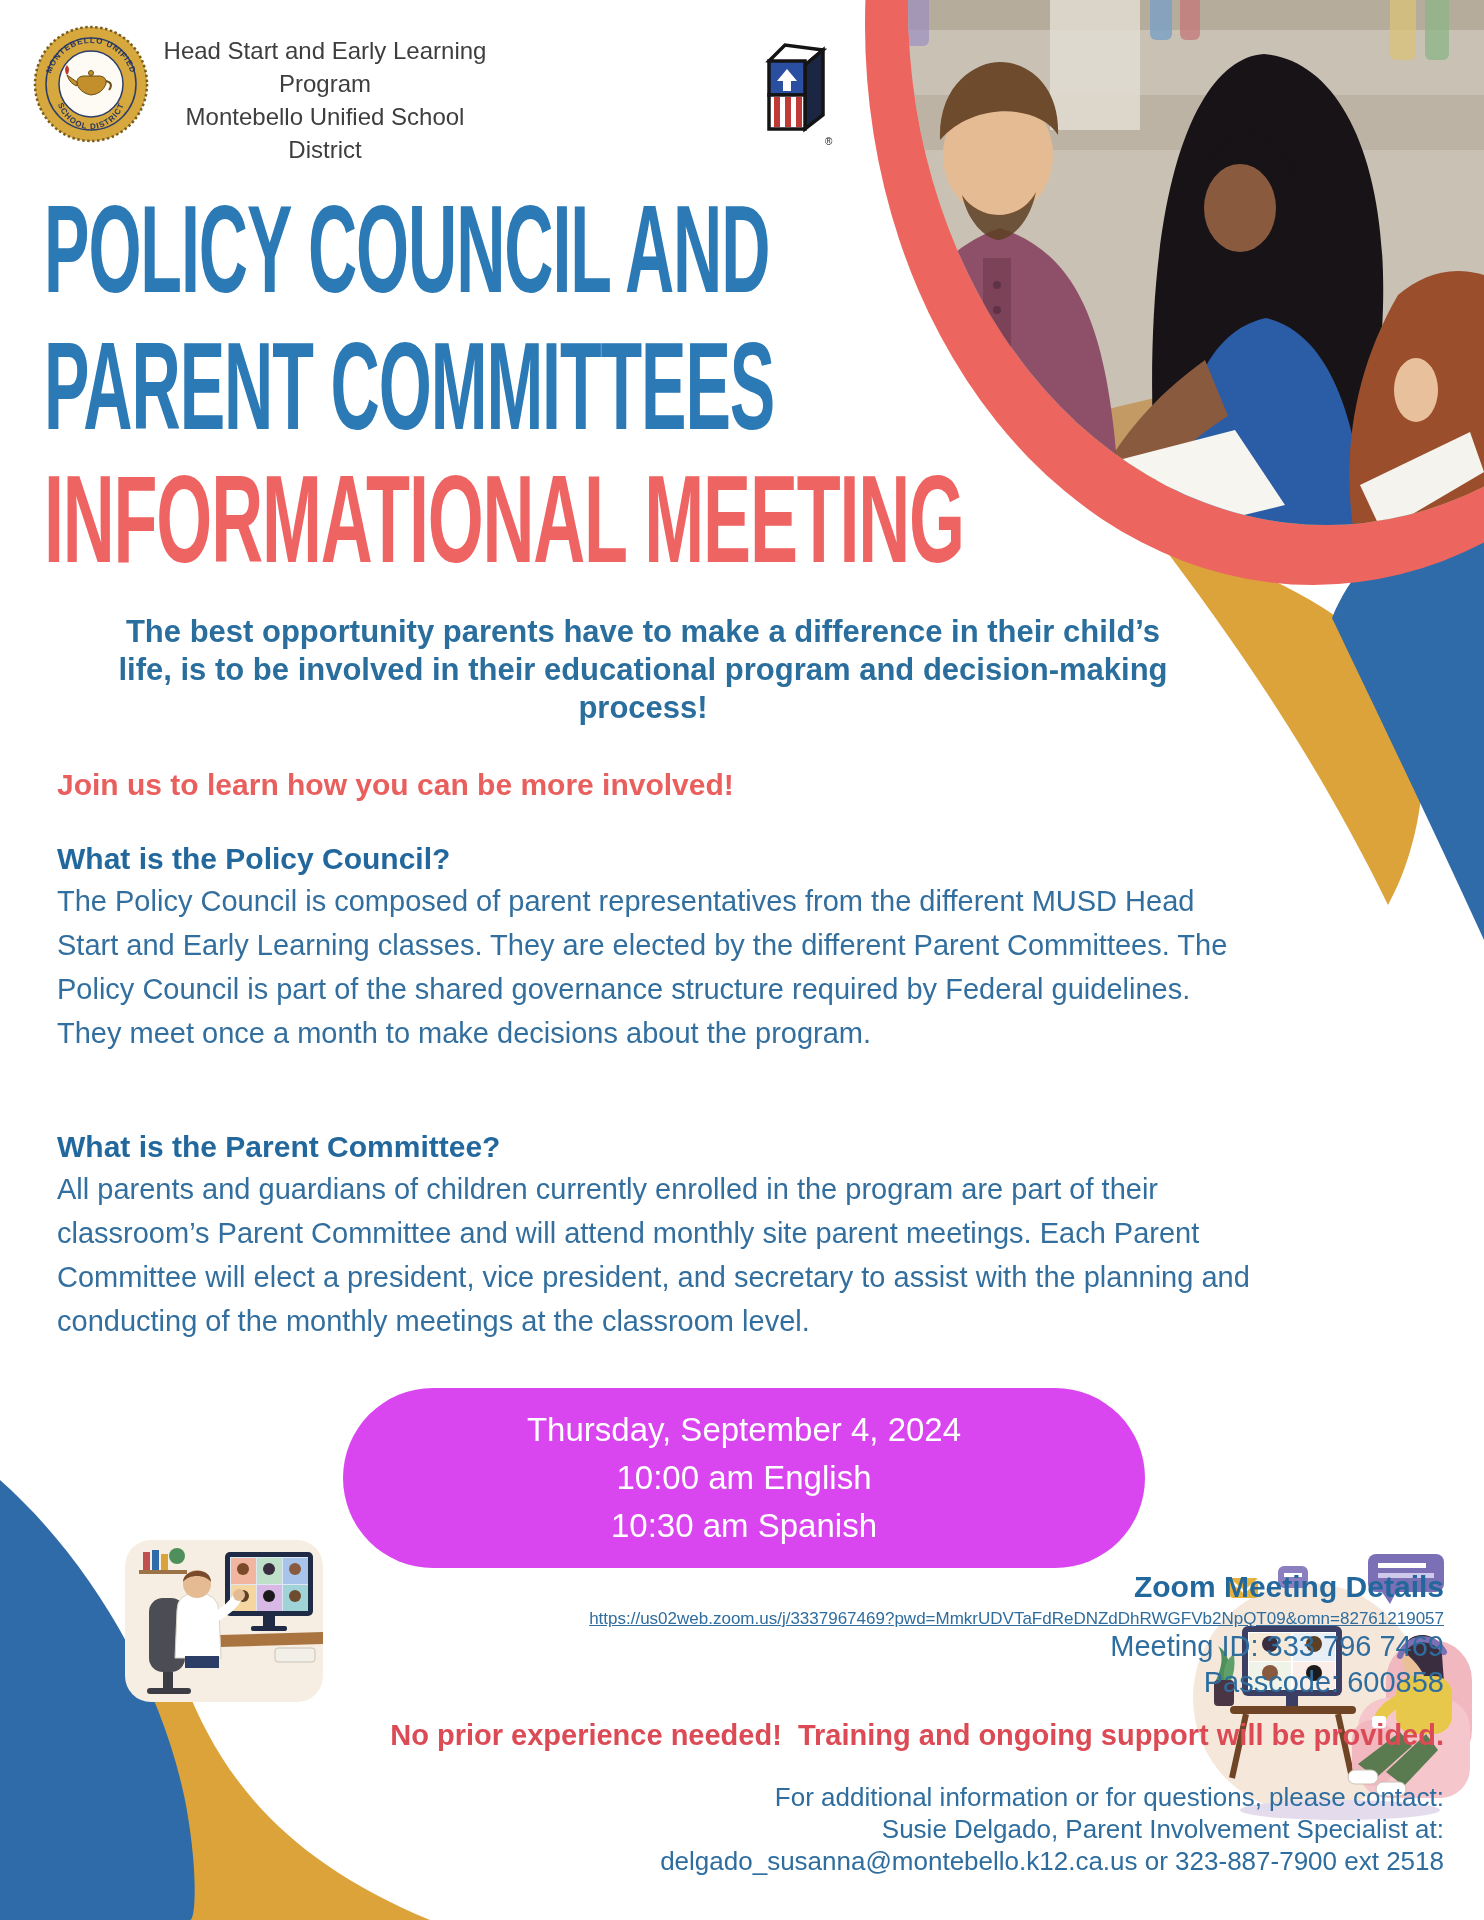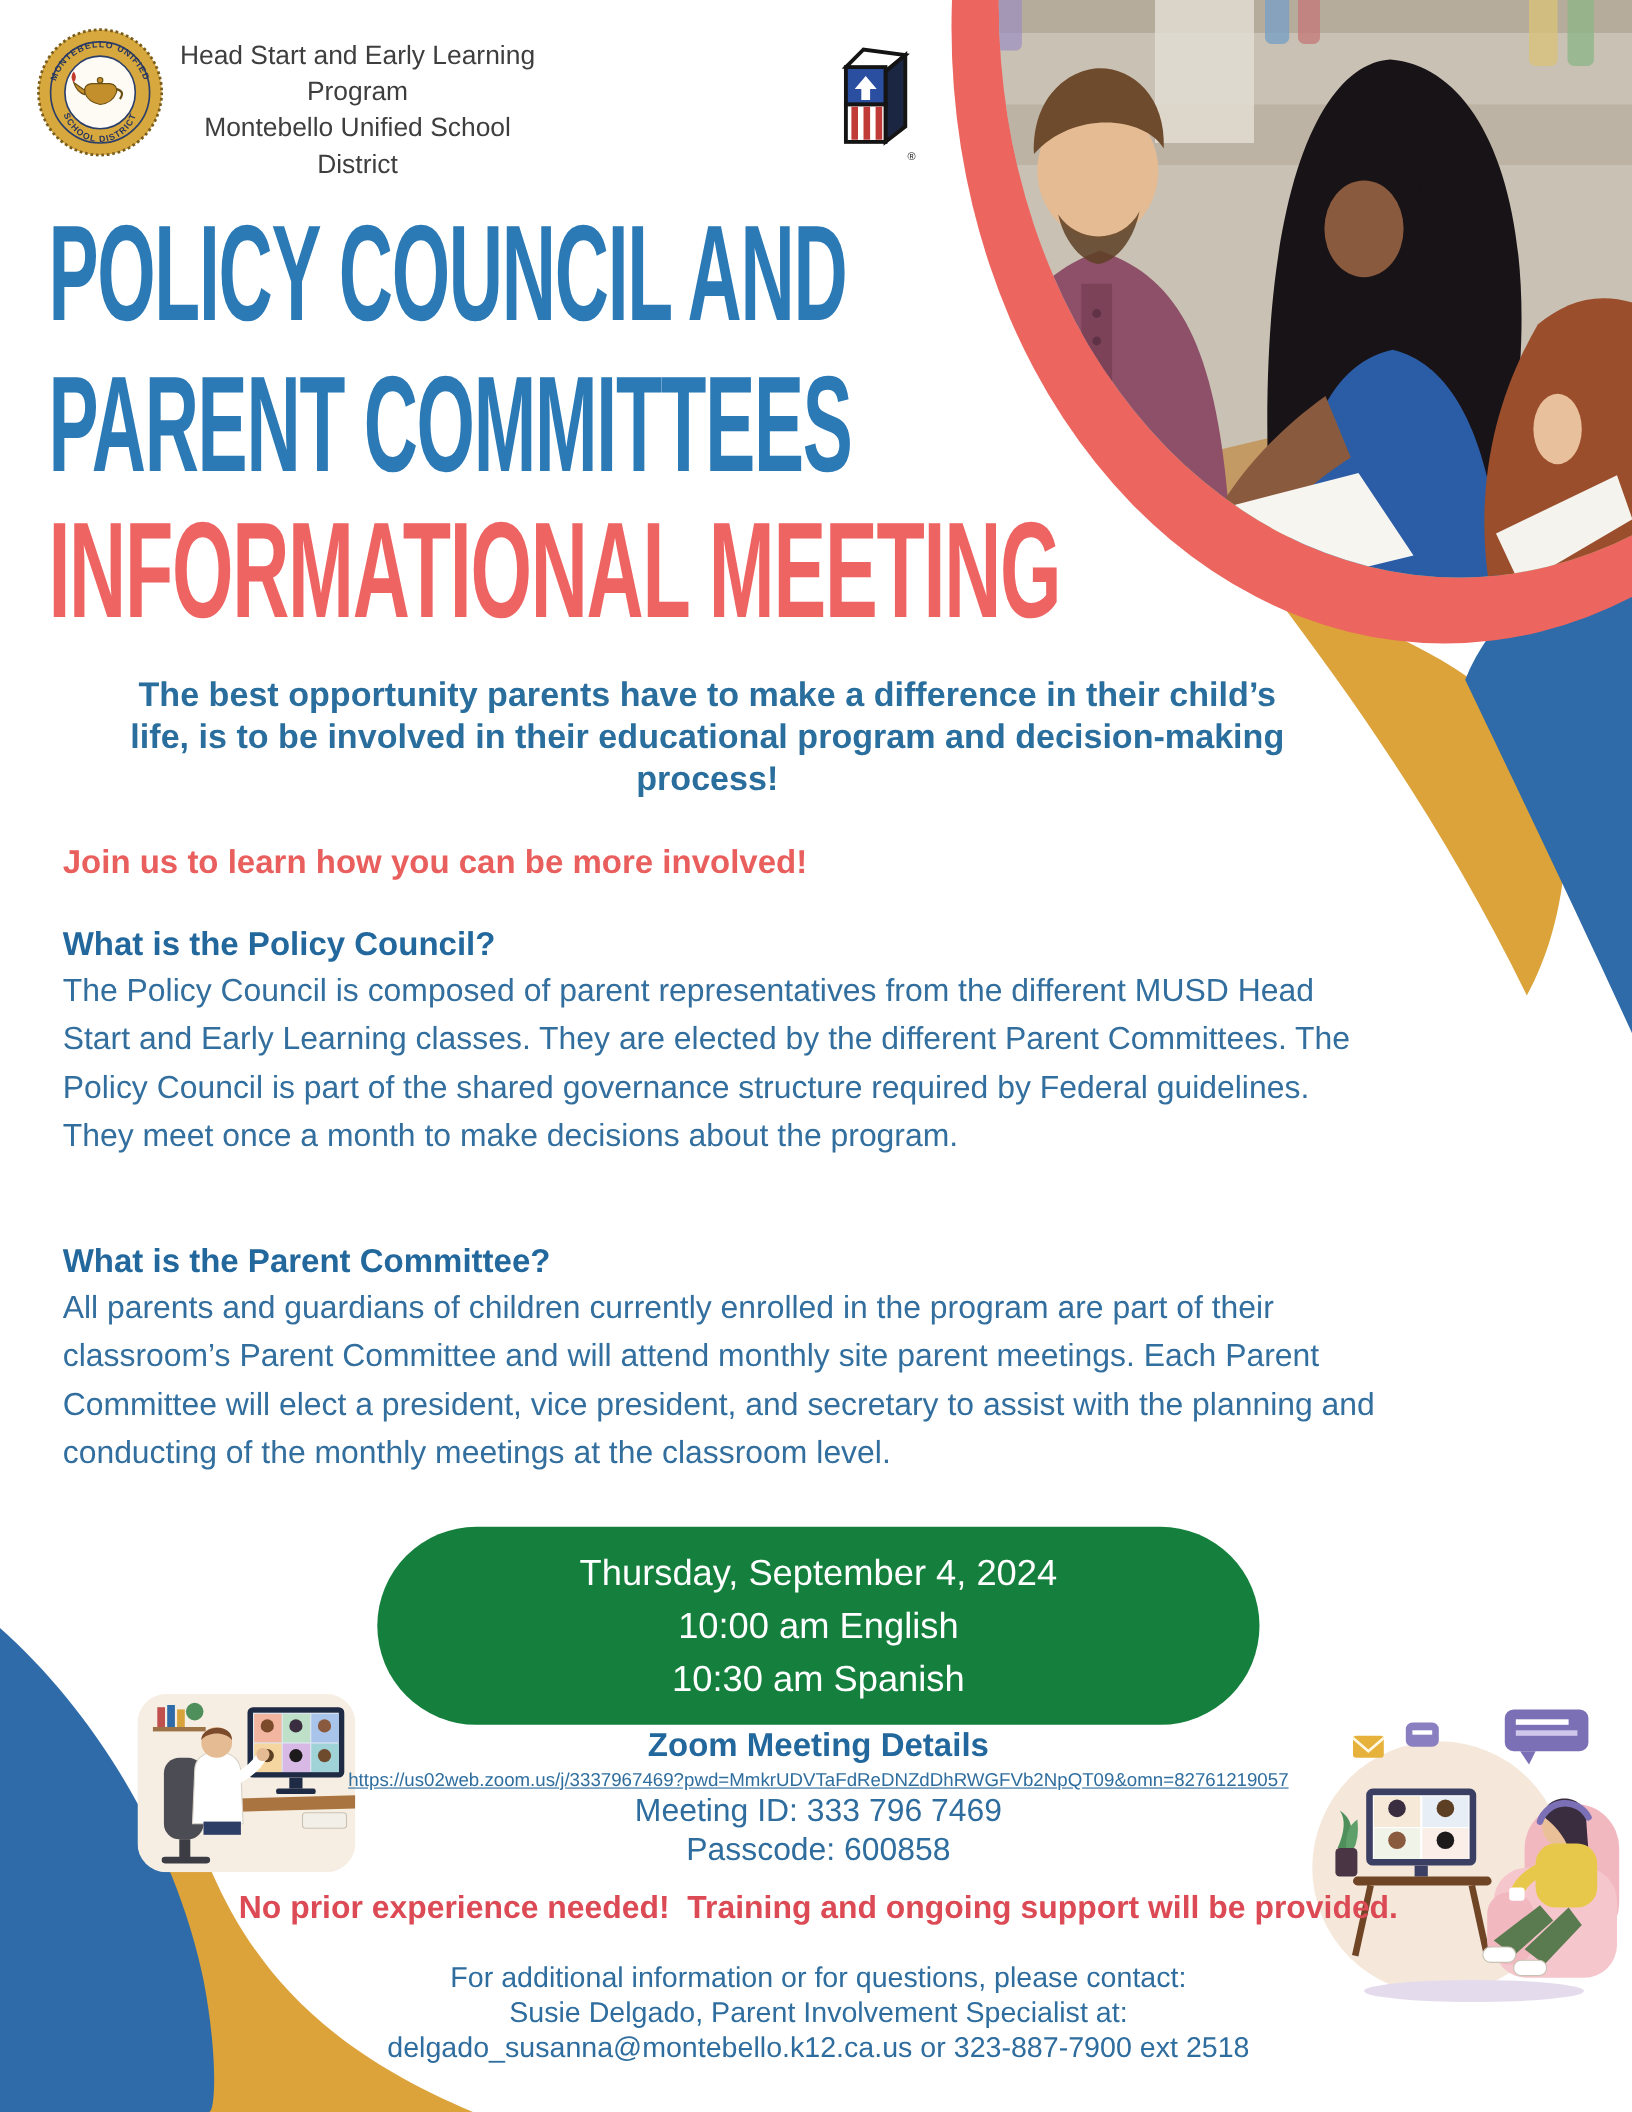--- a/index.html
+++ b/index.html
@@ -39,25 +39,25 @@
   }
   .sec-p{
     left:57px;width:1200px;font-size:29px;line-height:44px;color:#336f9e;font-weight:400;
   }
   .h1{top:842px;} .p1{top:879px;}
   .h2{top:1130px;} .p2{top:1167px;}
 
   
   .meeting-box{
     left:343px;top:1388px;width:802px;height:180px;border-radius:92px;
-    background:#15803d;display:flex;flex-direction:column;justify-content:center;
+    background:#d946ef;display:flex;flex-direction:column;justify-content:center;
     text-align:center;color:#ffffff;font-size:33px;line-height:48px;font-weight:400;
   }
 
-  .centerwide{left:44px;width:1400px;text-align:center;}
+  .centerwide{left:44px;width:1400px;text-align:right;}
   .zoom-h{top:1570px;font-size:30px;font-weight:600;color:#23689d;}
   .zoom-link{top:1608px;font-size:17px;line-height:22px;}
   .zoom-link a{color:#2e6d9e;text-decoration:underline;}
   .zoom-ids{top:1628px;font-size:29px;line-height:36px;color:#2e6d9e;font-weight:400;}
   .support{top:1719px;font-size:29px;font-weight:bold;color:#dc4b55;white-space:pre-wrap;}
   .contact{top:1781px;font-size:26px;line-height:32px;color:#2e6d9e;font-weight:400;}
 </style>
 </head>
 <body>
 

